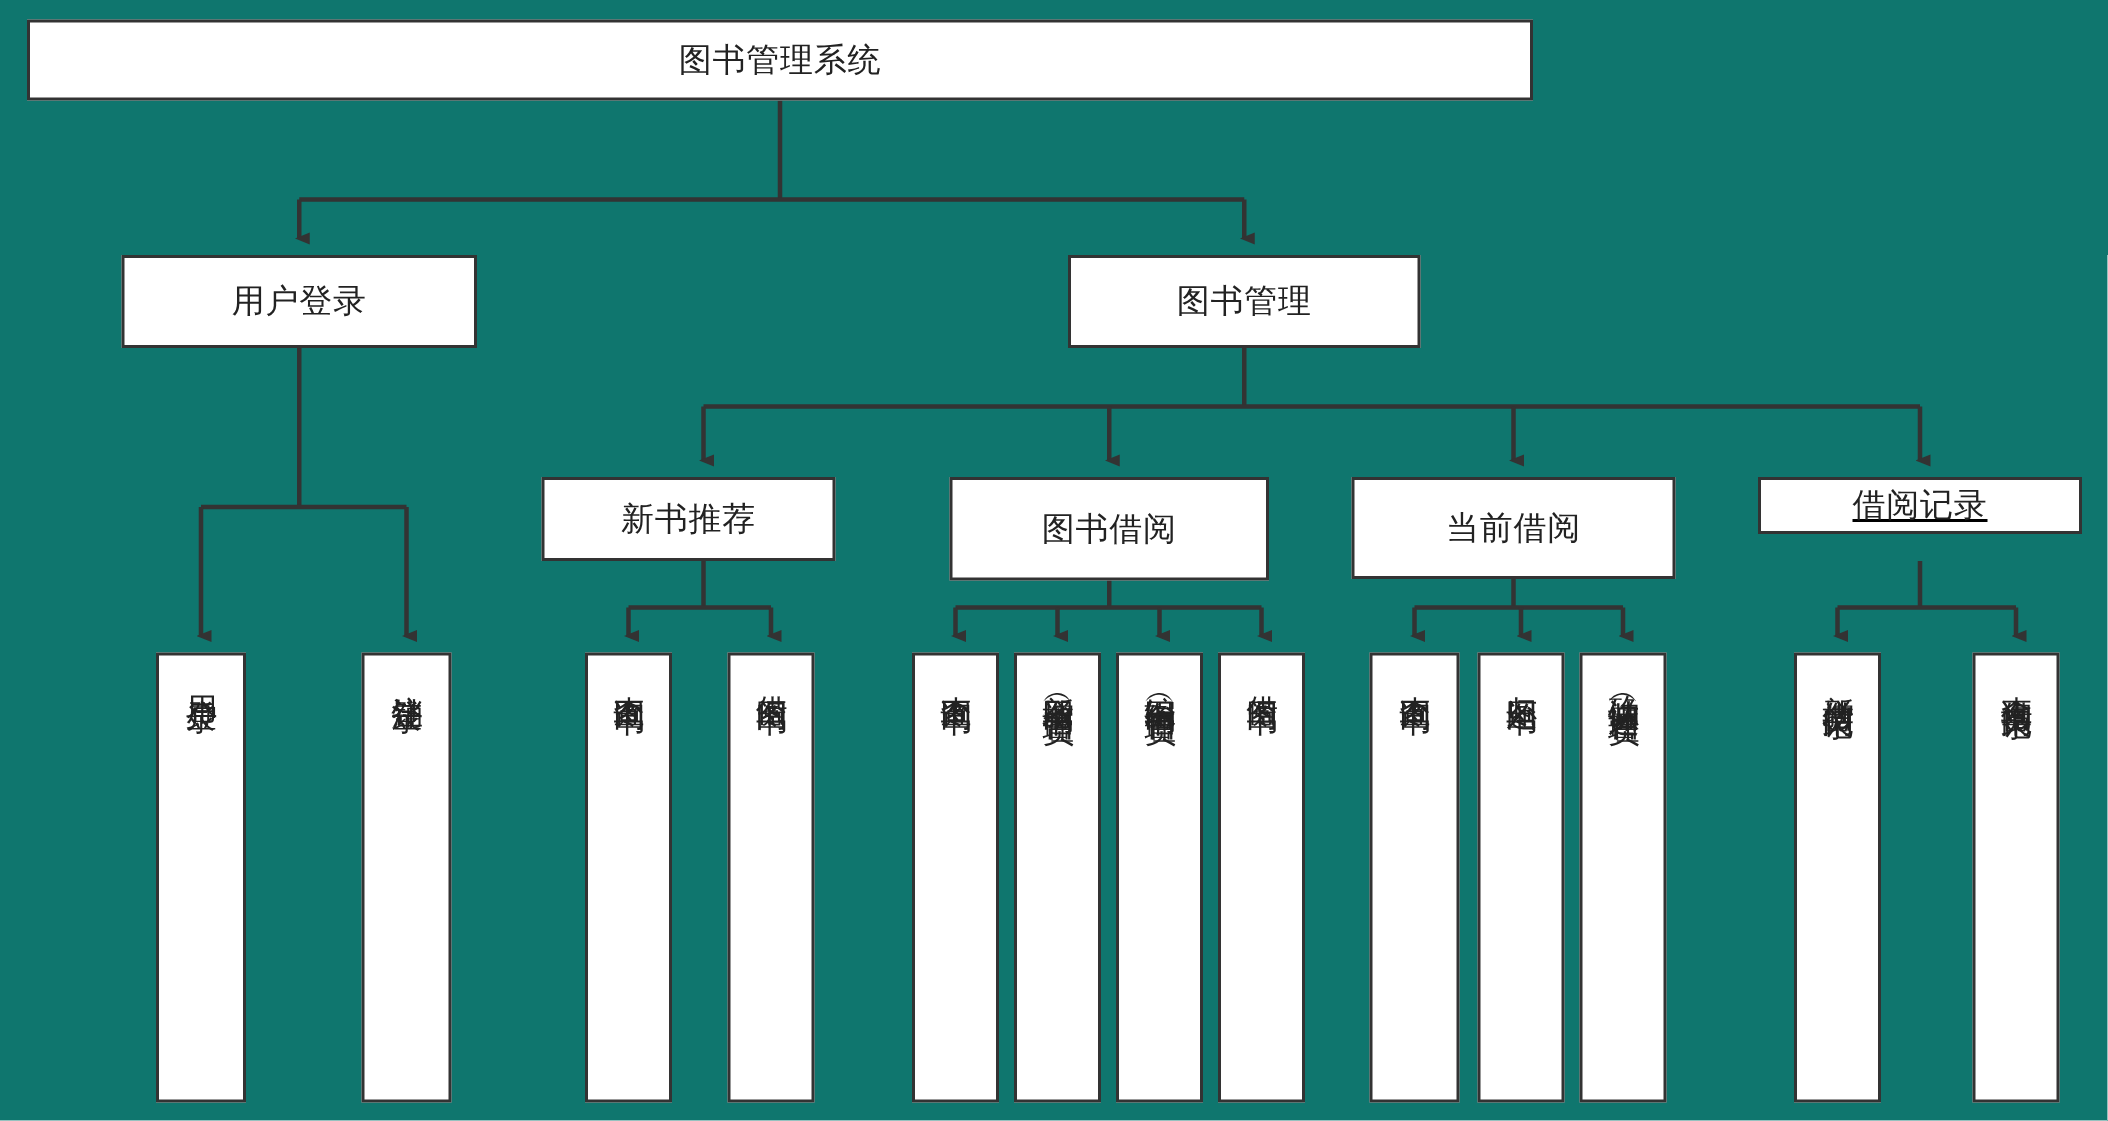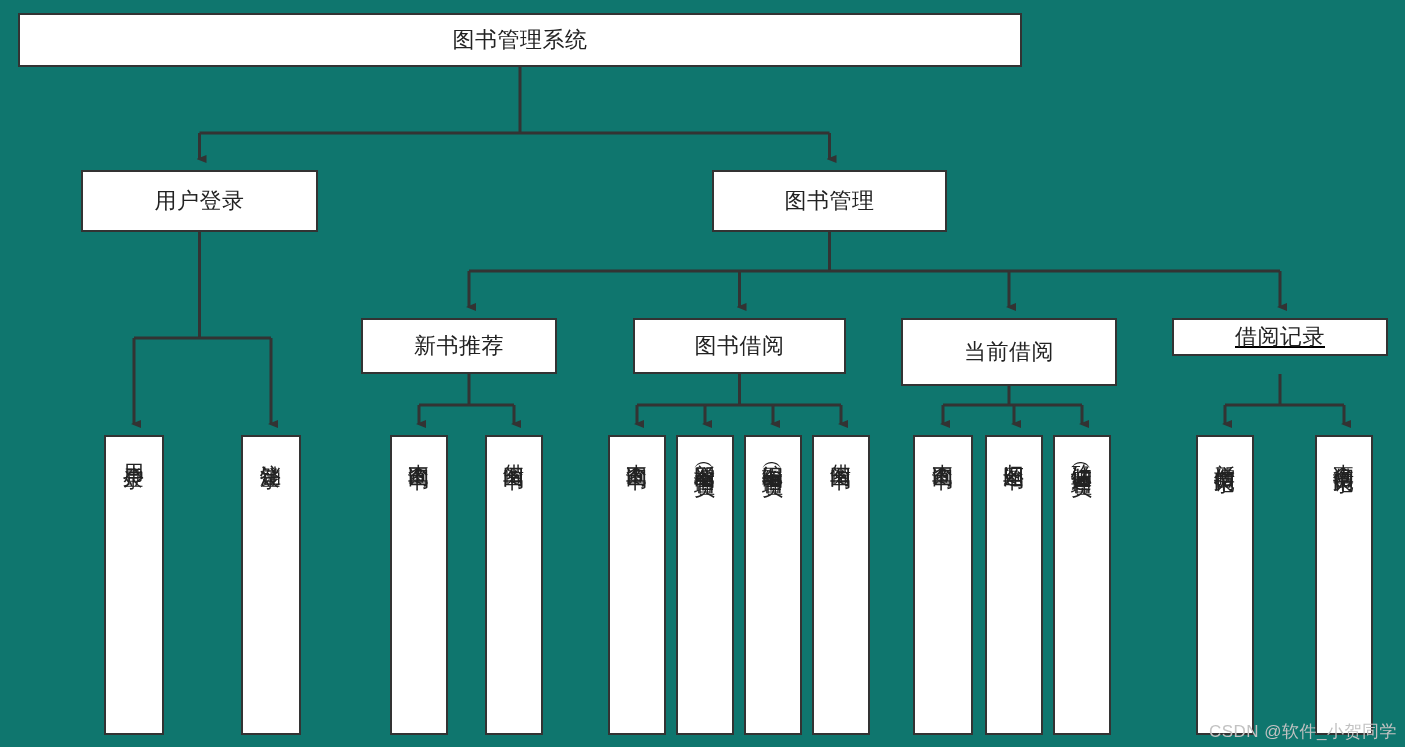--- a/index.html
+++ b/index.html
@@ -119,21 +119,21 @@
       </div>
       <div class="node horiz" style="left: 81px; top: 170px; width: 237px; height: 62px;">
         <div class="node-label">用户登录</div>
       </div>
       <div class="node horiz" style="left: 712px; top: 170px; width: 235px; height: 62px;">
         <div class="node-label">图书管理</div>
       </div>
       <div class="node horiz" style="left: 361px; top: 318px; width: 196px; height: 56px;">
         <div class="node-label">新书推荐</div>
       </div>
-      <div class="node horiz" style="left: 633px; top: 318px; width: 213px; height: 56px;">
+      <div class="node horiz" style="left: 633px; top: 318px; width: 213px; height: 69px;">
         <div class="node-label">图书借阅</div>
       </div>
       <div class="node horiz" style="left: 901px; top: 318px; width: 216px; height: 68px;">
         <div class="node-label">当前借阅</div>
       </div>
       <div class="node horiz" style="left: 1172px; top: 318px; width: 216px; height: 38px; text-decoration: underline;">
         <div class="node-label">借阅记录</div>
       </div>
       <div class="node vert" style="left: 104px; top: 435px; width: 60px; height: 300px;">
         <div class="node-label">用户登录</div>
@@ -169,14 +169,13 @@
         <div class="node-label">确认归还（管理员）</div>
       </div>
       <div class="node vert" style="left: 1196px; top: 435px; width: 58px; height: 300px;">
         <div class="node-label">新增借阅记录</div>
       </div>
       <div class="node vert" style="left: 1315px; top: 435px; width: 58px; height: 300px;">
         <div class="node-label">查询借阅记录</div>
       </div>
     </div>
 
-  <div id="watermark">CSDN @软件_小贺同学</div>
 </div>
 
 </body></html>

